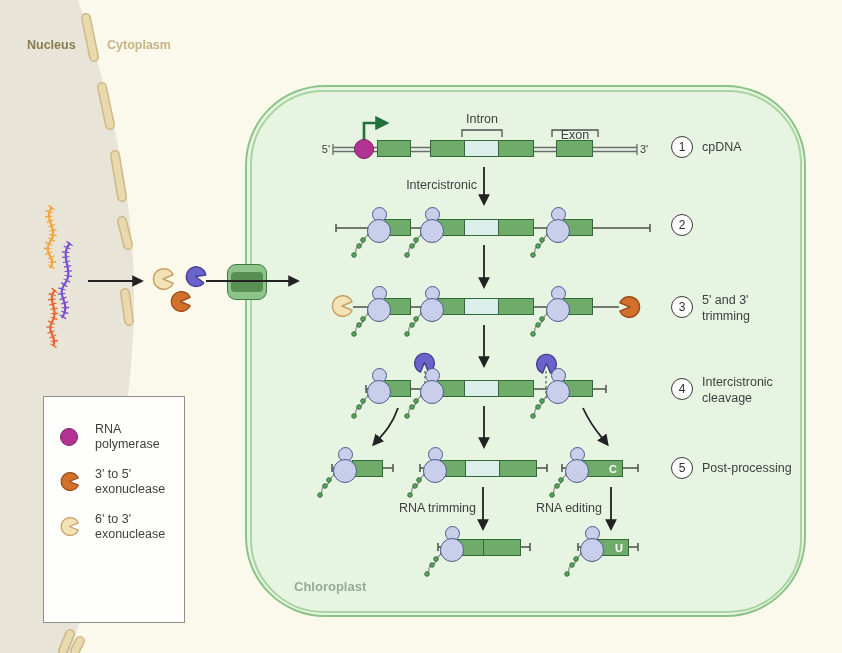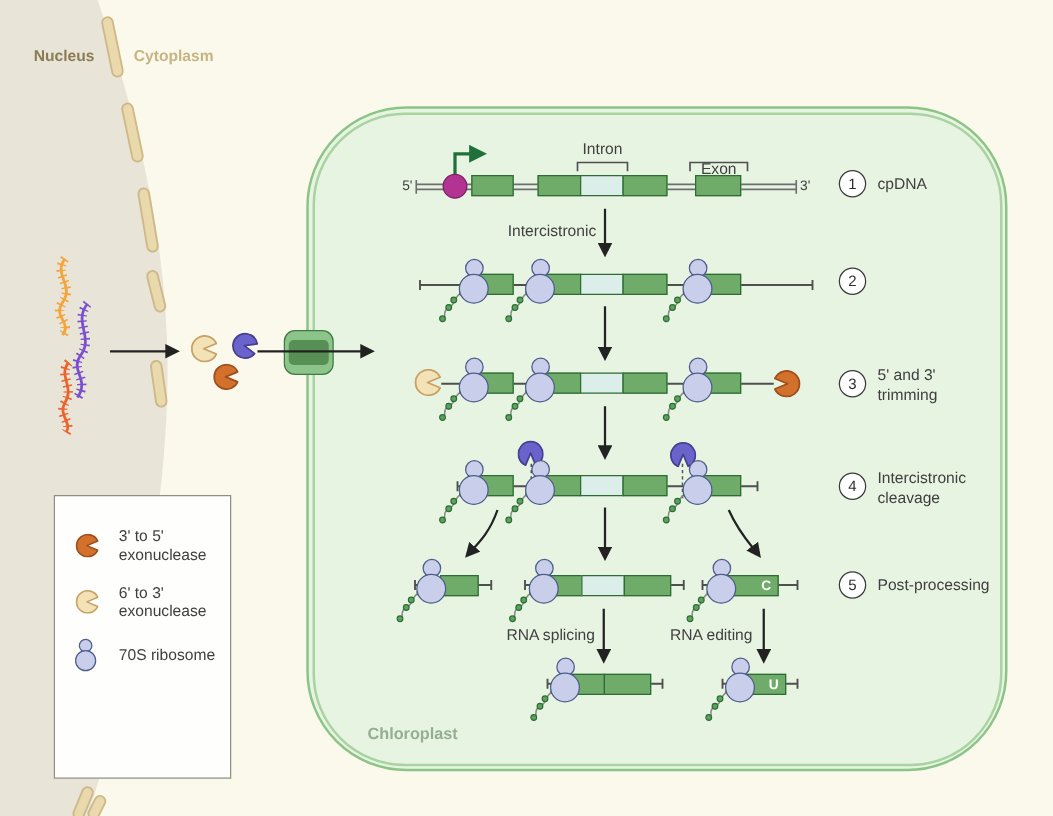--- a/index.html
+++ b/index.html
@@ -333,21 +333,21 @@
     </div>
   <div class="ribo" style="left:564px;top:447px">
       <svg class="beads" width="22" height="28" viewBox="0 0 22 28">
         <path d="M19,2 C11,5 15,11 8,14 C2,17 7,21 3,24"></path>
         <circle cx="19" cy="2" r="2.3"></circle>
         <circle cx="12" cy="8" r="2.3"></circle>
         <circle cx="8" cy="14" r="2.3"></circle>
         <circle cx="3" cy="23" r="2.3"></circle>
       </svg>
     </div>
-  <div class="lbl rightal abs" style="left:476px;top:501px">RNA splicing</div>
+  <div class="lbl rightal abs" style="left:476px;top:501px">RNA trimming</div>
   <div class="lbl rightal abs" style="left:602px;top:501px">RNA editing</div>
 
   <div class="gbox" style="left:457px;top:539px;width:27px"></div>
   <div class="gbox" style="left:483px;top:539px;width:38px"></div>
   <div class="gbox letter" style="left:597px;top:539px;width:32px">
       <span>U</span>
     </div>
   <div class="ribo" style="left:439px;top:526px">
       <svg class="beads" width="22" height="28" viewBox="0 0 22 28">
         <path d="M19,2 C11,5 15,11 8,14 C2,17 7,21 3,24"></path>
@@ -393,20 +393,29 @@
     </div>
   <div class="stepc" style="top:457px">
       <span>5</span>
     </div>
   <div class="steptx" style="top:461px">
       <div>Post-processing</div>
       <div></div>
     </div>
 
   <div class="legend">
+    <div class="litem h2">
+      <div class="ic">
+          <div class="lpoly"></div>
+        </div>
+      <div class="tx">
+          <div>RNA</div>
+          <div>polymerase</div>
+        </div>
+    </div>
     <div class="litem h2">
       <div class="ic">
           <svg class="pac-orange" width="19" height="19" viewBox="0 0 24 24">
             <path d="M12,12 L23,7.4 A11.2,11.2 0 1 0 23,16.6 Z" stroke-width="1.6" style="stroke-linejoin: round;"></path>
           </svg>
         </div>
       <div class="tx">
           <div>3' to 5'</div>
           <div>exonuclease</div>
         </div>
@@ -415,24 +424,15 @@
       <div class="ic">
           <svg class="pac-cream" width="19" height="19" viewBox="0 0 24 24">
             <path d="M12,12 L23,7.4 A11.2,11.2 0 1 0 23,16.6 Z" stroke-width="1.6" style="stroke-linejoin: round;"></path>
           </svg>
         </div>
       <div class="tx">
           <div>6' to 3'</div>
           <div>exonuclease</div>
         </div>
     </div>
-    <div class="litem h1">
-      <div class="ic">
-          <div class="ribo-s"></div>
-        </div>
-      <div class="tx">
-          <div>70S ribosome</div>
-          <div></div>
-        </div>
-    </div>
   </div>
 
 </div>
 
 </body></html>

